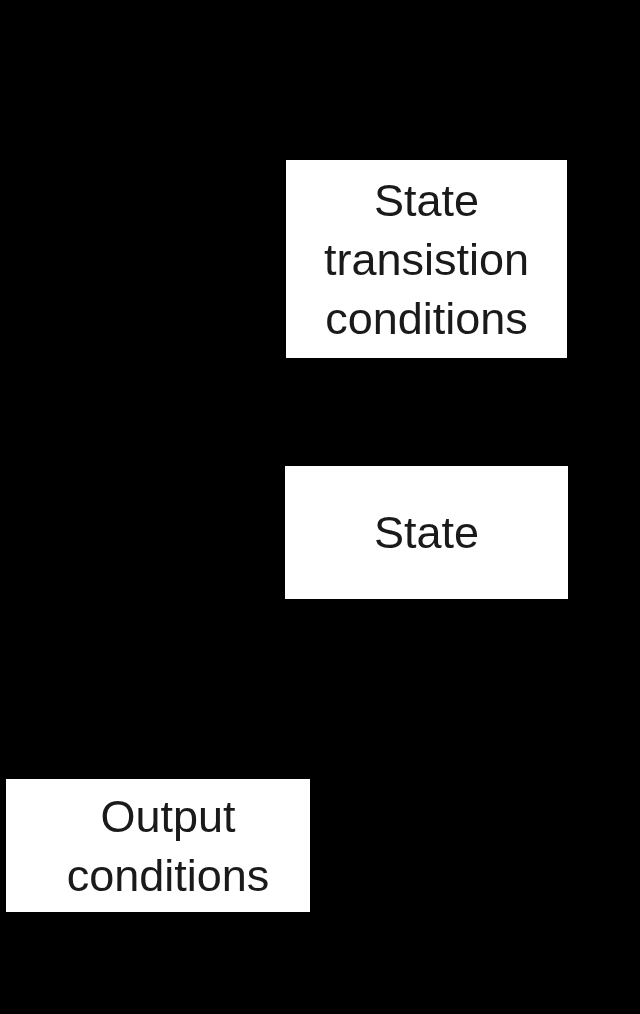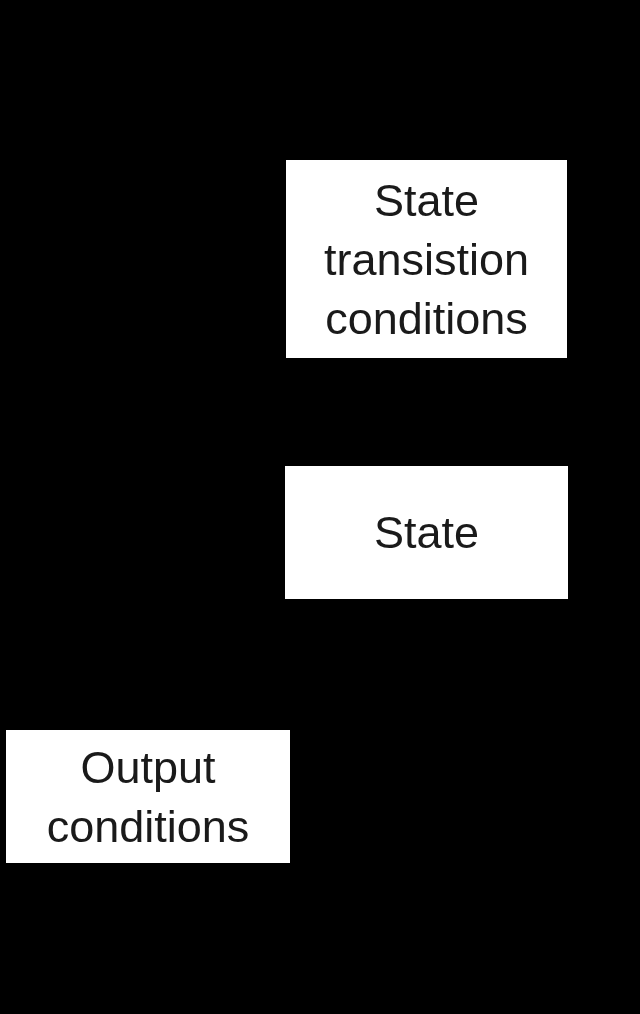--- a/index.html
+++ b/index.html
@@ -39,23 +39,24 @@
     height: 198px;
   }
   .node-state {
     left: 285px;
     top: 466px;
     width: 283px;
     height: 133px;
   }
   .node-output {
     left: 6px;
-    top: 730px;
+    top: 779px;
     width: 284px;
     height: 133px;
+    padding-left: 20px;
   }
 </style>
 </head>
 <body>
 
 <div class="canvas">
 
   <div class="node node-stc">
     <span class="node-label">State
 transistion

